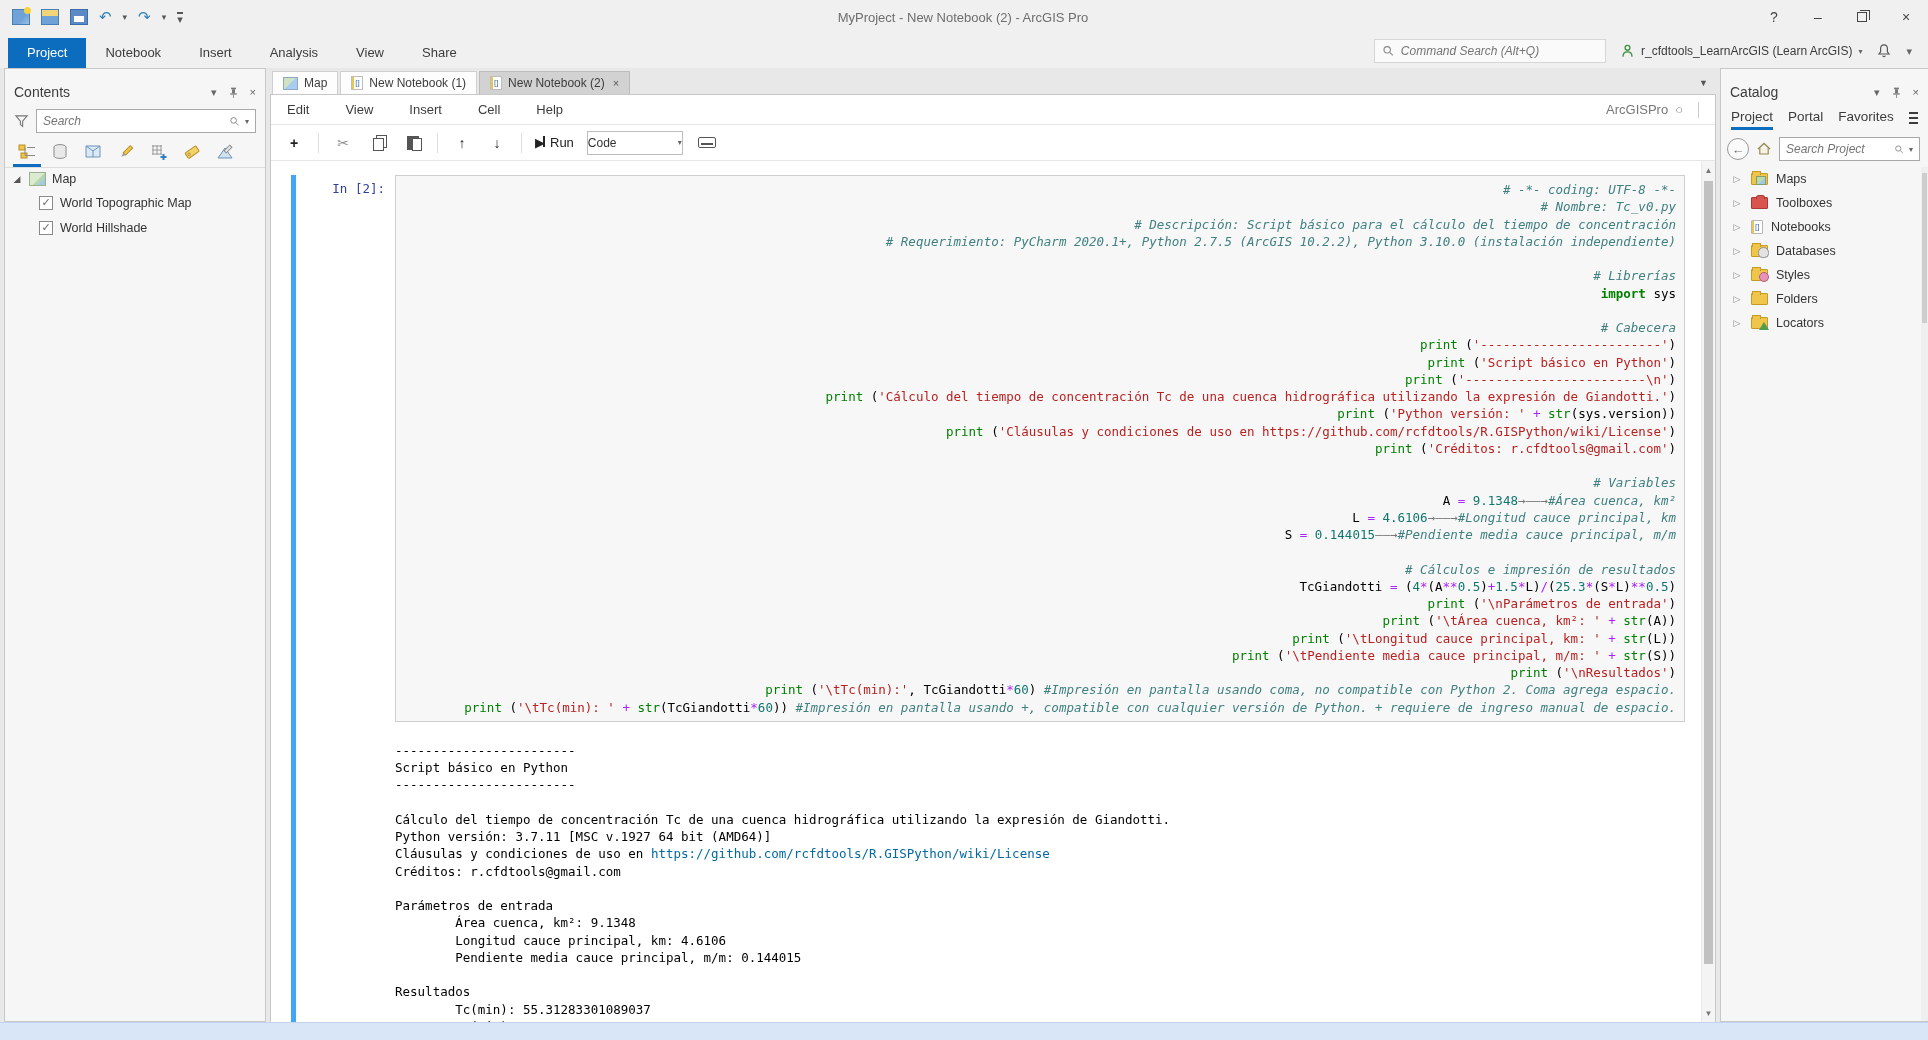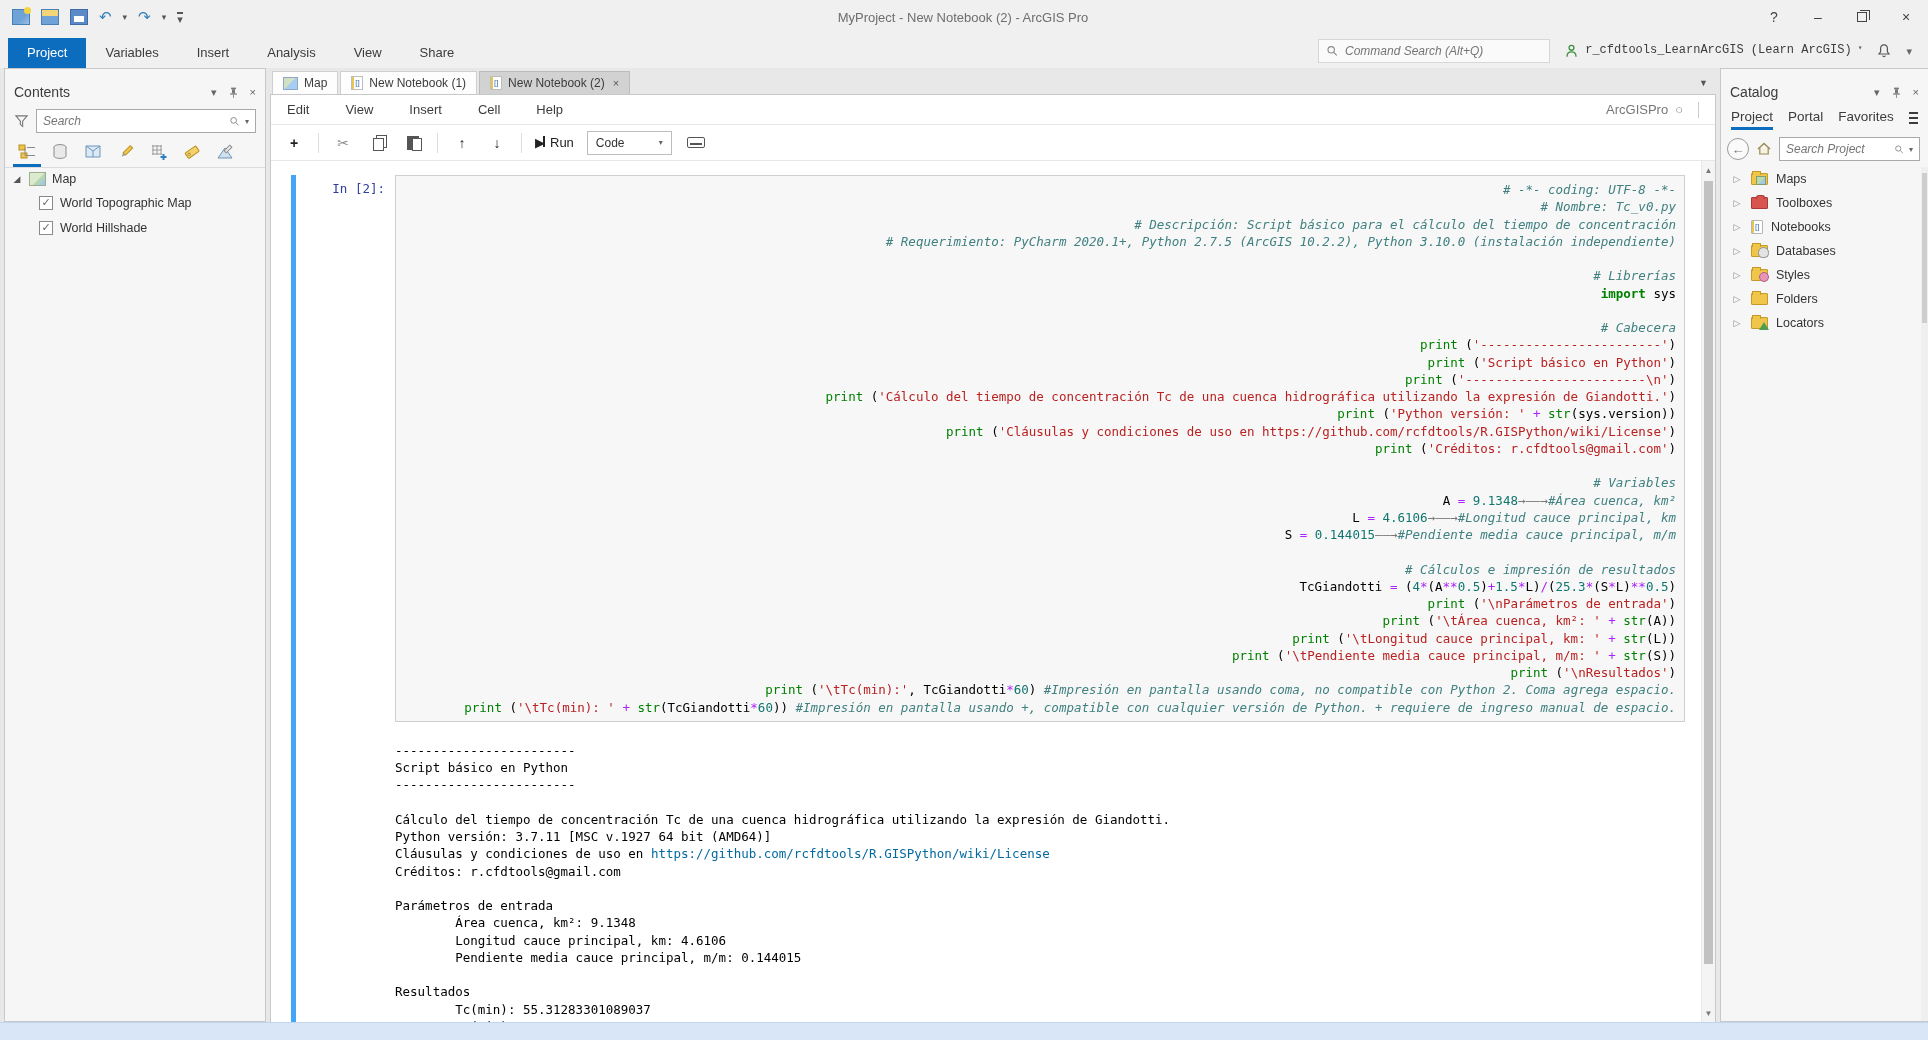--- a/index.html
+++ b/index.html
@@ -26,21 +26,21 @@
   .maxbox::before { content:""; position:absolute; left:2px; top:-3px; width:9px; height:9px; border:1px solid #444; border-bottom:none; border-left:none; }
 
   
   .ribbon { height:34px; display:flex; align-items:flex-end; background:#f0f0f0; flex:0 0 auto; position:relative; }
   .rtabs { display:flex; padding-left:8px; }
   .rtab { padding:7px 19px 8px 19px; font-size:13px; color:#3c3c3c; cursor:default; }
   .rtab.active { background:#0c6cbe; color:#fff; }
   .ribbon-right { margin-left:auto; display:flex; align-items:center; gap:14px; padding-right:16px; padding-bottom:5px; }
   .cmd-search { width:232px; height:24px; background:#fafafa; border:1px solid #d6d6d6; display:flex; align-items:center; padding:0 7px; gap:6px; }
   .cmd-search input { border:none; outline:none; background:transparent; width:100%; font-style:italic; font-size:12px; color:#3b82f6; font-family:inherit; }
-  .account { display:flex; align-items:flex-start; gap:6px; font-size:12px; color:#3c3c3c;font-family:Liberation Mono, monospace; }
+  .account { display:flex; align-items:center; gap:6px; font-size:12px; color:#3c3c3c; }
   .tiny-caret { font-size:8px; color:#666; }
 
   svg.lic { display:block; }
 
   
   .main { flex:1 1 auto; display:flex; gap:4px; padding-left:4px; overflow:hidden; background:#e8e8e8; }
   .panel { background:#f6f6f6; border:1px solid #c8c8c8; display:flex; flex-direction:column; overflow:hidden; }
   .panel.left { width:262px; flex:0 0 auto; }
   .panel.right { width:208px; flex:0 0 auto; border-right:none; }
   .panel-header { height:30px; display:flex; align-items:center; padding:0 9px; font-size:14px; color:#3c3c3c; flex:0 0 auto;margin-top:8px; }
@@ -78,21 +78,21 @@
   .kernel .sep { width:1px; height:16px; background:#ccc; margin-left:8px; }
 
   .nb-toolbar { height:36px; display:flex; align-items:center; gap:13px; padding:0 12px; border-bottom:1px solid #e6e6e6; flex:0 0 auto; }
   .tbtn { min-width:22px; height:24px; display:flex; align-items:center; justify-content:center; color:#222; font-size:14px; }
   .tb-sep { width:1px; height:20px; background:#ddd; }
   .ic-copy { width:11px; height:13px; border:1px solid #555; background:#fff; box-shadow:3px -3px 0 -1px #fff, 3px -3px 0 0 #555; margin-top:3px; }
   .ic-paste { width:12px; height:14px; background:#555; position:relative; }
   .ic-paste::after { content:""; position:absolute; right:-3px; top:2px; width:8px; height:11px; background:#fff; border:1px solid #555; }
   .runbtn { display:flex; align-items:center; gap:5px; font-size:13px; color:#222; }
   .runbar { width:2px; height:11px; background:#222; display:inline-block; margin-left:-2px; }
-  .cell-type { width:85px; height:24px; border:1px solid #bdbdbd; background:#fff; display:flex; align-items:center; padding:0 8px; font-size:12px; color:#333; }
+  .cell-type { width:96px; height:24px; border:1px solid #bdbdbd; background:#fff; display:flex; align-items:center; padding:0 0; font-size:12px; color:#333; }
   .cell-type .cv { flex:1; }
   .ic-keyboard { width:18px; height:11px; border:1px solid #555; border-radius:2px; position:relative; }
   .ic-keyboard::after { content:""; position:absolute; left:2px; right:2px; bottom:2px; height:2px; background:#555; }
 
   .nb-body { flex:1 1 auto; position:relative; overflow:hidden; background:#fff; padding:14px 26px 0 20px; }
   .cell { position:relative; display:flex; padding-left:8px; height:100%; }
   .selbar { position:absolute; left:0; top:0; bottom:0; width:5px; background:#42a5f5; }
   .prompt { width:96px; flex:0 0 auto; text-align:right; padding-right:10px; padding-top:6px; color:#303f9f; font-family:"DejaVu Sans Mono",monospace; font-size:12.5px; }
   .cell-main { flex:1 1 auto; min-width:0; }
   .code-box { width:1290px; border:1px solid #cfcfcf; background:#f7f7f7; padding:5px 8px; font-family:"DejaVu Sans Mono",monospace; font-size:12.5px; line-height:17.25px; white-space:pre;text-align:right; }
@@ -165,21 +165,21 @@
       <span class="winbtn">
           <span class="maxbox"></span>
         </span>
       <span class="winbtn">×</span>
     </div>
   </div>
 
   <div class="ribbon">
     <div class="rtabs" id="ribbon-tabs">
         <span class="rtab active">Project</span>
-        <span class="rtab">Variables</span>
+        <span class="rtab">Notebook</span>
         <span class="rtab">Insert</span>
         <span class="rtab">Analysis</span>
         <span class="rtab">View</span>
         <span class="rtab">Share</span>
       </div>
     <div class="ribbon-right">
       <div class="cmd-search">
         <svg class="lic" width="14" height="14" viewBox="0 0 16 16">
             <circle cx="6.5" cy="6.5" r="4" fill="none" stroke="#8a8a8a" stroke-width="1.4"></circle>
             <line x1="9.6" y1="9.6" x2="13.5" y2="13.5" stroke="#8a8a8a" stroke-width="1.4"></line>

